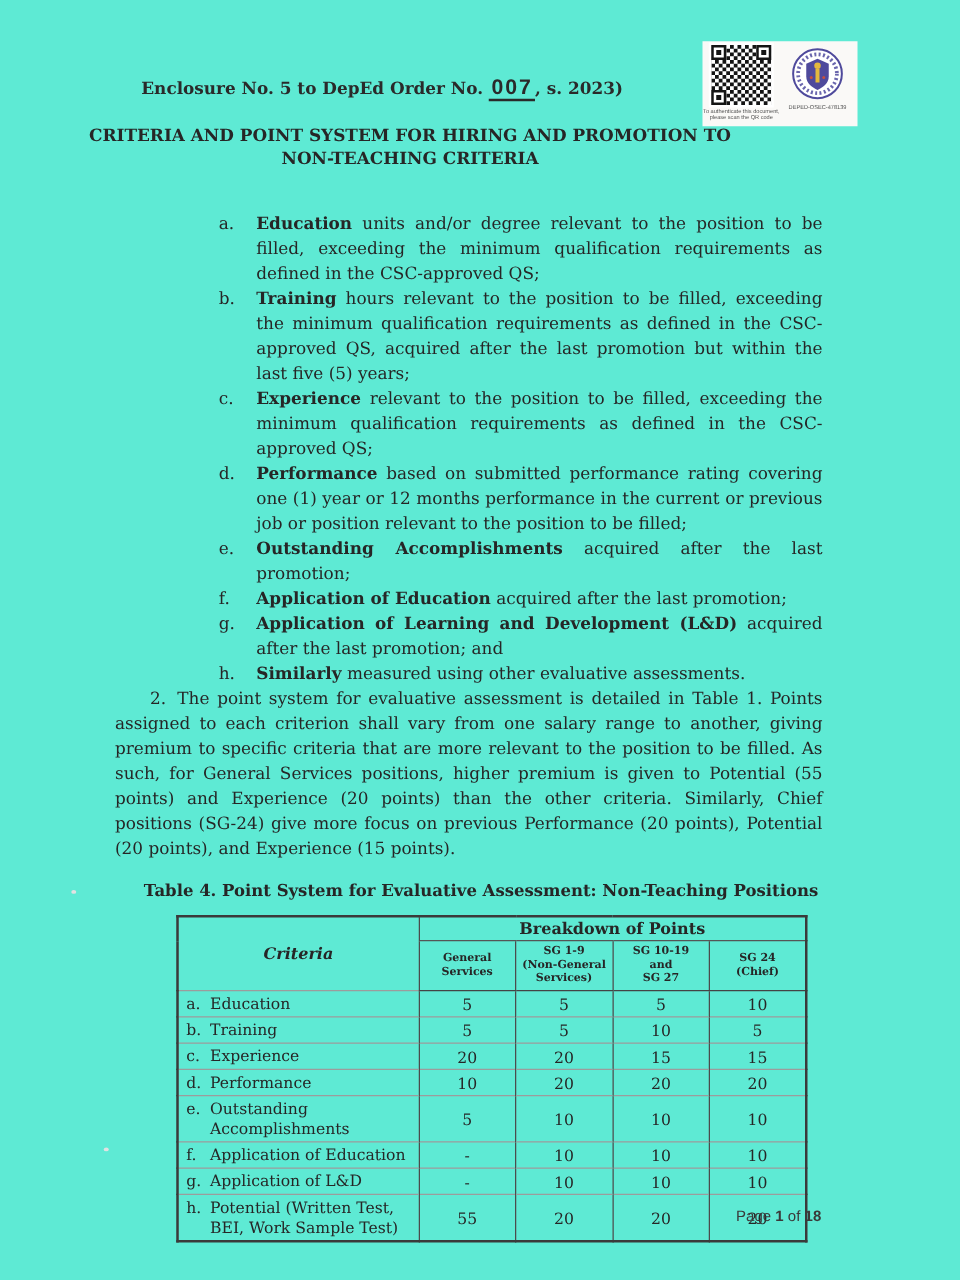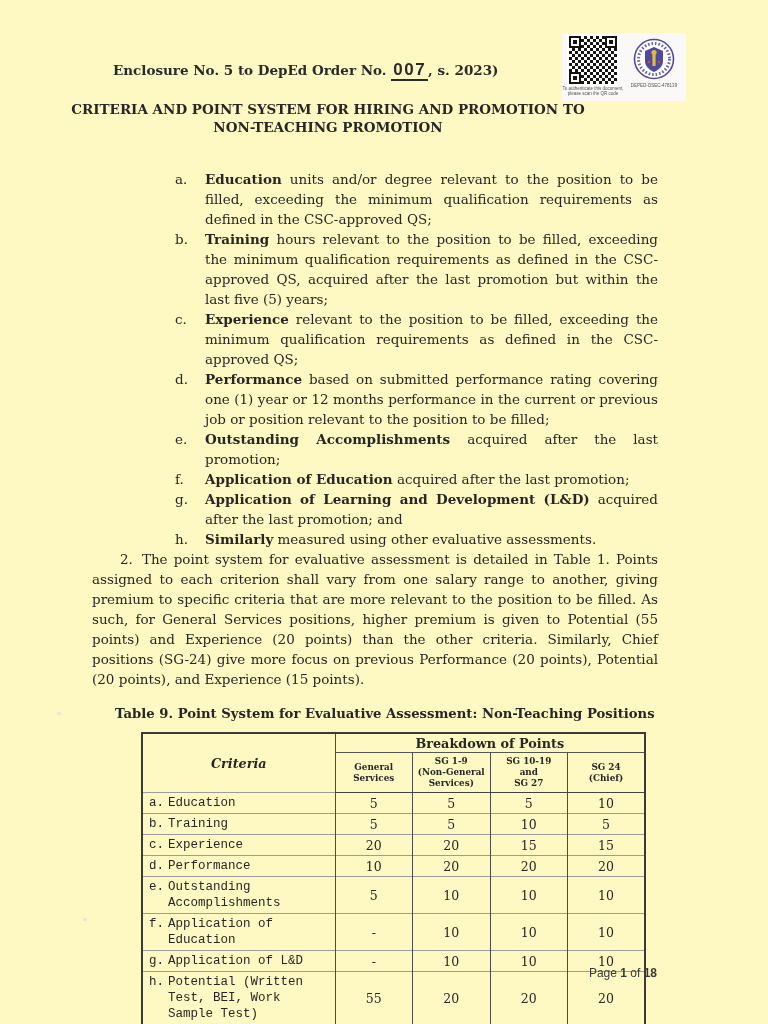--- a/index.html
+++ b/index.html
@@ -1,19 +1,19 @@
 <!DOCTYPE html>
 <html><head>
 <meta charset="utf-8">
 <style>
   * { margin:0; padding:0; box-sizing:border-box; }
   html,body { background:#fff; }
   .page {
     position:relative; width:768px; height:1024px; margin:0 auto;
-    background:#fef9c3; color:#222; overflow:hidden;
+    background:#5eead4; color:#222; overflow:hidden;
     font-family:"DejaVu Serif", serif;
   }
 
   
   .enclosure-line {
     position:absolute; left:113px; top:61px;
     font-size:13.5px; font-weight:700; color:#2a2a2a; white-space:nowrap;
   }
   .order-no {
     font-family:"Liberation Sans", sans-serif;
@@ -77,21 +77,21 @@
   table.points th, table.points td { border-left:1.5px solid #4c4c4c; }
   th.criteria-h { font-size:12.8px; font-weight:700; text-align:center; padding:2px 0 1px;font-style:italic; }
   th.breakdown-h { font-size:12.8px; font-weight:700; text-align:center; padding:2px 0 1px; }
   tr.subhead th {
     font-family:"DejaVu Serif", serif; font-size:8.8px; font-weight:700;
     line-height:11px; text-align:center; vertical-align:middle;
     padding:3px 1px; white-space:pre-line;
     border-top:1px solid #555; border-bottom:1.4px solid #444;
   }
   tbody td { border-top:1px solid #9c9c9c; }
-  td.crit { text-align:left; padding:2px 4px 2px 25px; text-indent:-19px; line-height:16px;font-family:Liberation Mono, monospace; }
+  td.crit { text-align:left; padding:2px 4px 2px 25px; text-indent:-19px; line-height:16px; }
   td.crit .ltr { display:inline-block; width:19px; text-indent:0; }
   td.val { text-align:center; padding:2px 0; }
 
   .page-footer {
     position:absolute; right:111px; top:966px;
     font-family:"Liberation Sans", sans-serif; font-size:12px; color:#3a3a3a;
   }
   .page-footer .bold { font-weight:700; }
 
   .speck { position:absolute; width:4px; height:3px; background:#e2e2e2; border-radius:50%; }
@@ -129,40 +129,40 @@
         <circle cx="21" cy="14.5" r="2.6" fill="#e3b93d"></circle>
         <circle cx="16" cy="24" r="1.2" fill="#c8503c"></circle>
         <circle cx="26" cy="24" r="1.2" fill="#c8503c"></circle>
       </svg>
       <div class="seal-caption">DEPED-OSEC-478139</div>
     </div>
   </div>
 
   <div class="doc-title">
     <div>CRITERIA AND POINT SYSTEM FOR HIRING AND PROMOTION TO</div>
-    <div>NON-TEACHING PROMOTION</div>
+    <div>NON-TEACHING CRITERIA</div>
   </div>
 
   <div class="content">
 
 
     <ul class="criteria-list" id="criteria-list">
         <li><span class="ltr">a.</span><span class="b">Education</span> units and/or degree relevant to the position to be filled, exceeding the minimum qualification requirements as defined in the CSC-approved QS;</li>
         <li><span class="ltr">b.</span><span class="b">Training</span> hours relevant to the position to be filled, exceeding the minimum qualification requirements as defined in the CSC-approved QS, acquired after the last promotion but within the last five (5) years;</li>
         <li><span class="ltr">c.</span><span class="b">Experience</span> relevant to the position to be filled, exceeding the minimum qualification requirements as defined in the CSC-approved QS;</li>
         <li><span class="ltr">d.</span><span class="b">Performance</span> based on submitted performance rating covering one (1) year or 12 months performance in the current or previous job or position relevant to the position to be filled;</li>
         <li><span class="ltr">e.</span><span class="b">Outstanding Accomplishments</span> acquired after the last promotion;</li>
         <li><span class="ltr">f.</span><span class="b">Application of Education</span> acquired after the last promotion;</li>
         <li><span class="ltr">g.</span><span class="b">Application of Learning and Development (L&amp;D)</span> acquired after the last promotion; and</li>
         <li><span class="ltr">h.</span><span class="b">Similarly</span> measured using other evaluative assessments.</li>
       </ul>
 
     <p class="para para2"><span class="pnum">2.</span><span>The point system for evaluative assessment is detailed in Table 1. Points assigned to each criterion shall vary from one salary range to another, giving premium to specific criteria that are more relevant to the position to be filled. As such, for General Services positions, higher premium is given to Potential (55 points) and Experience (20 points) than the other criteria. Similarly, Chief positions (SG-24) give more focus on previous Performance (20 points), Potential (20 points), and Experience (15 points).</span></p>
 
-    <h3 class="table-title">Table 9. Point System for Evaluative Assessment: Non-Teaching Positions</h3>
+    <h3 class="table-title">Table 4. Point System for Evaluative Assessment: Non-Teaching Positions</h3>
 
     <table class="points">
       <colgroup>
         <col class="c0">
           <col class="cv">
           <col class="cv">
           <col class="cv">
           <col class="cv">
       </colgroup>
       <thead>

